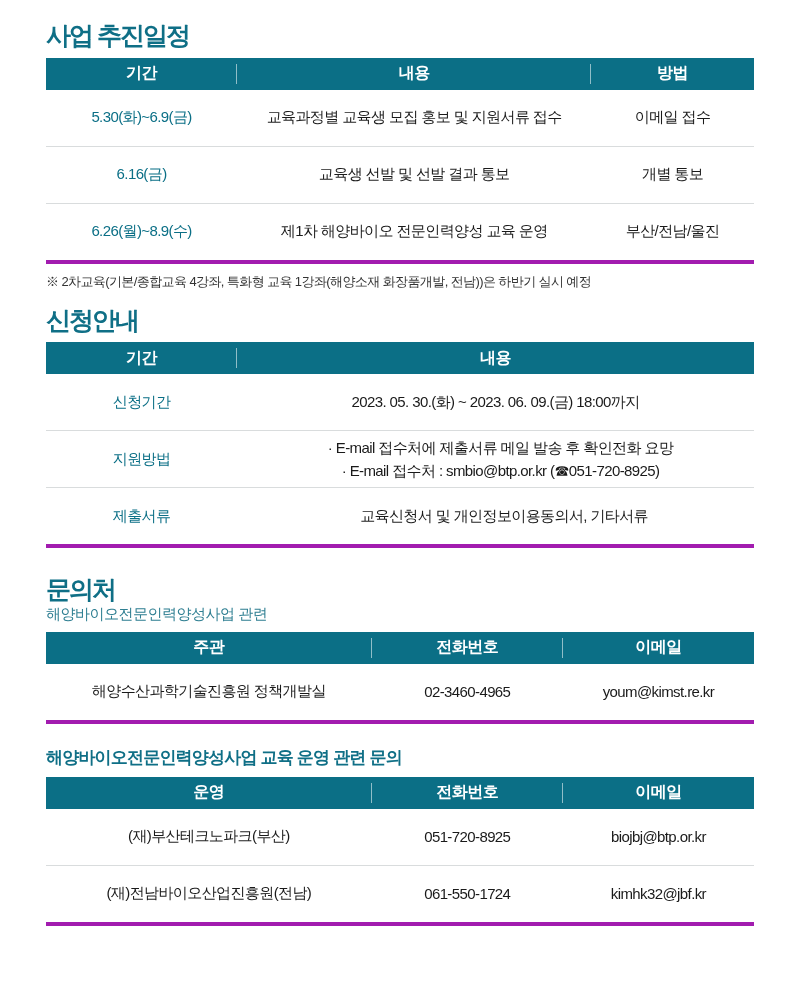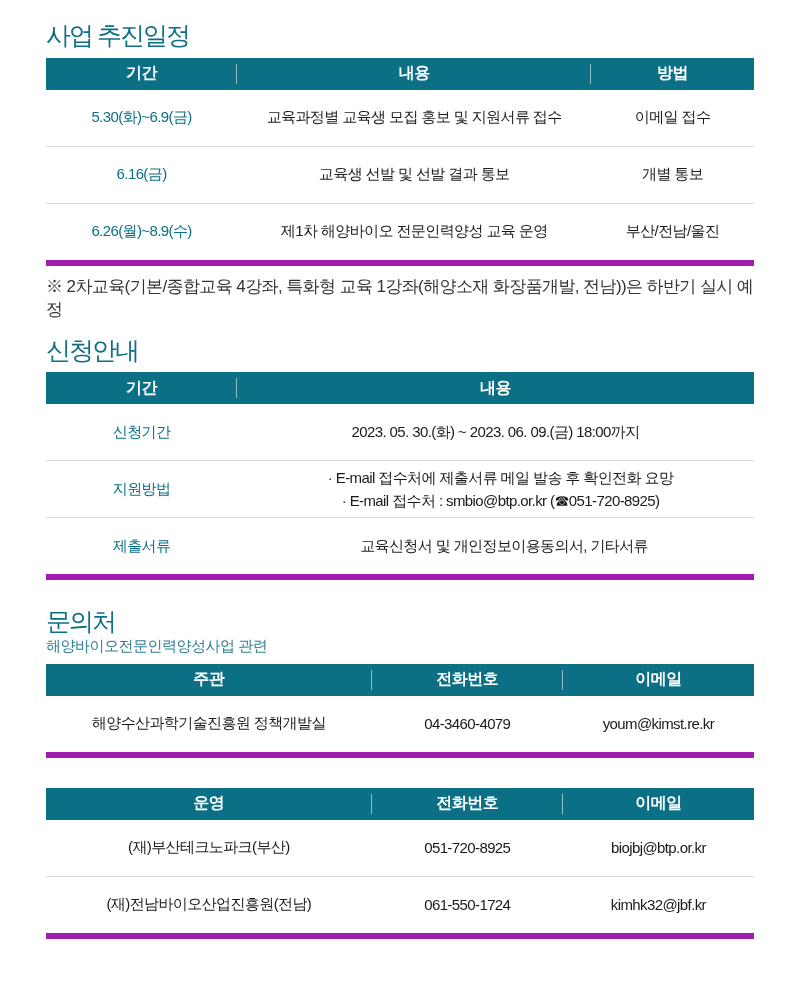--- a/index.html
+++ b/index.html
@@ -35,21 +35,21 @@
     position: absolute;
     left: 46px;
     top: 22px;
     width: 708px;
   }
 
   .section { margin-bottom: 0; }
 
   .sec-title {
     font-size: 25px;
-    font-weight: normal;
+    font-weight: bold;
     color: #0f6f86;
     letter-spacing: -1px;
     line-height: 1.1;
     font-family: "Liberation Sans", sans-serif;
   }
   .sec-title.tight { letter-spacing: -2px; }
 
   .sec-sub {
     font-size: 15px;
     color: #2f7f92;
@@ -82,34 +82,34 @@
   }
   table.tbl tbody td {
     font-size: 15px;
     text-align: center;
     border-bottom: 1px solid #d9dcdd;
     height: 54px;
     letter-spacing: -0.6px;
     vertical-align: middle;
   }
   table.tbl tbody tr:last-child td {
-    border-bottom: 6px solid #a21caf;
+    border-bottom: 4px solid #a21caf;
   }
   td.key {
     color: #0b6f86;
     font-weight: normal;
     font-size: 16px;
   }
   td.left {
     text-align: left;
     padding-left: 8px;
   }
 
   .note {
-    font-size: 17px;
+    font-size: 13px;
     color: #333;
     letter-spacing: -0.6px;
     margin-top: 9px;
     margin-bottom: 16px;
   }
 
   .multiline {
     text-align: center;
     line-height: 1.55;
     padding-left: 10px;
@@ -228,30 +228,31 @@
         <thead>
           <tr>
             <th class="sep">주관</th>
             <th class="sep">전화번호</th>
             <th>이메일</th>
           </tr>
         </thead>
         <tbody>
           <tr>
             <td>해양수산과학기술진흥원 정책개발실</td>
-            <td>04-3460-4079</td>
+            <td>02-3460-4965</td>
             <td>youm@kimst.re.kr</td>
           </tr>
         </tbody>
       </table>
     </div>
 
     <div class="spacer-22"></div>
 
     <div class="section">
+      <div class="sub-head">해양바이오전문인력양성사업 교육 운영 관련 문의</div>
       <div class="spacer-8"></div>
       <table class="tbl">
         <colgroup>
           <col style="width:46%">
           <col style="width:27%">
           <col style="width:27%">
         </colgroup>
         <thead>
           <tr>
             <th class="sep">운영</th>

